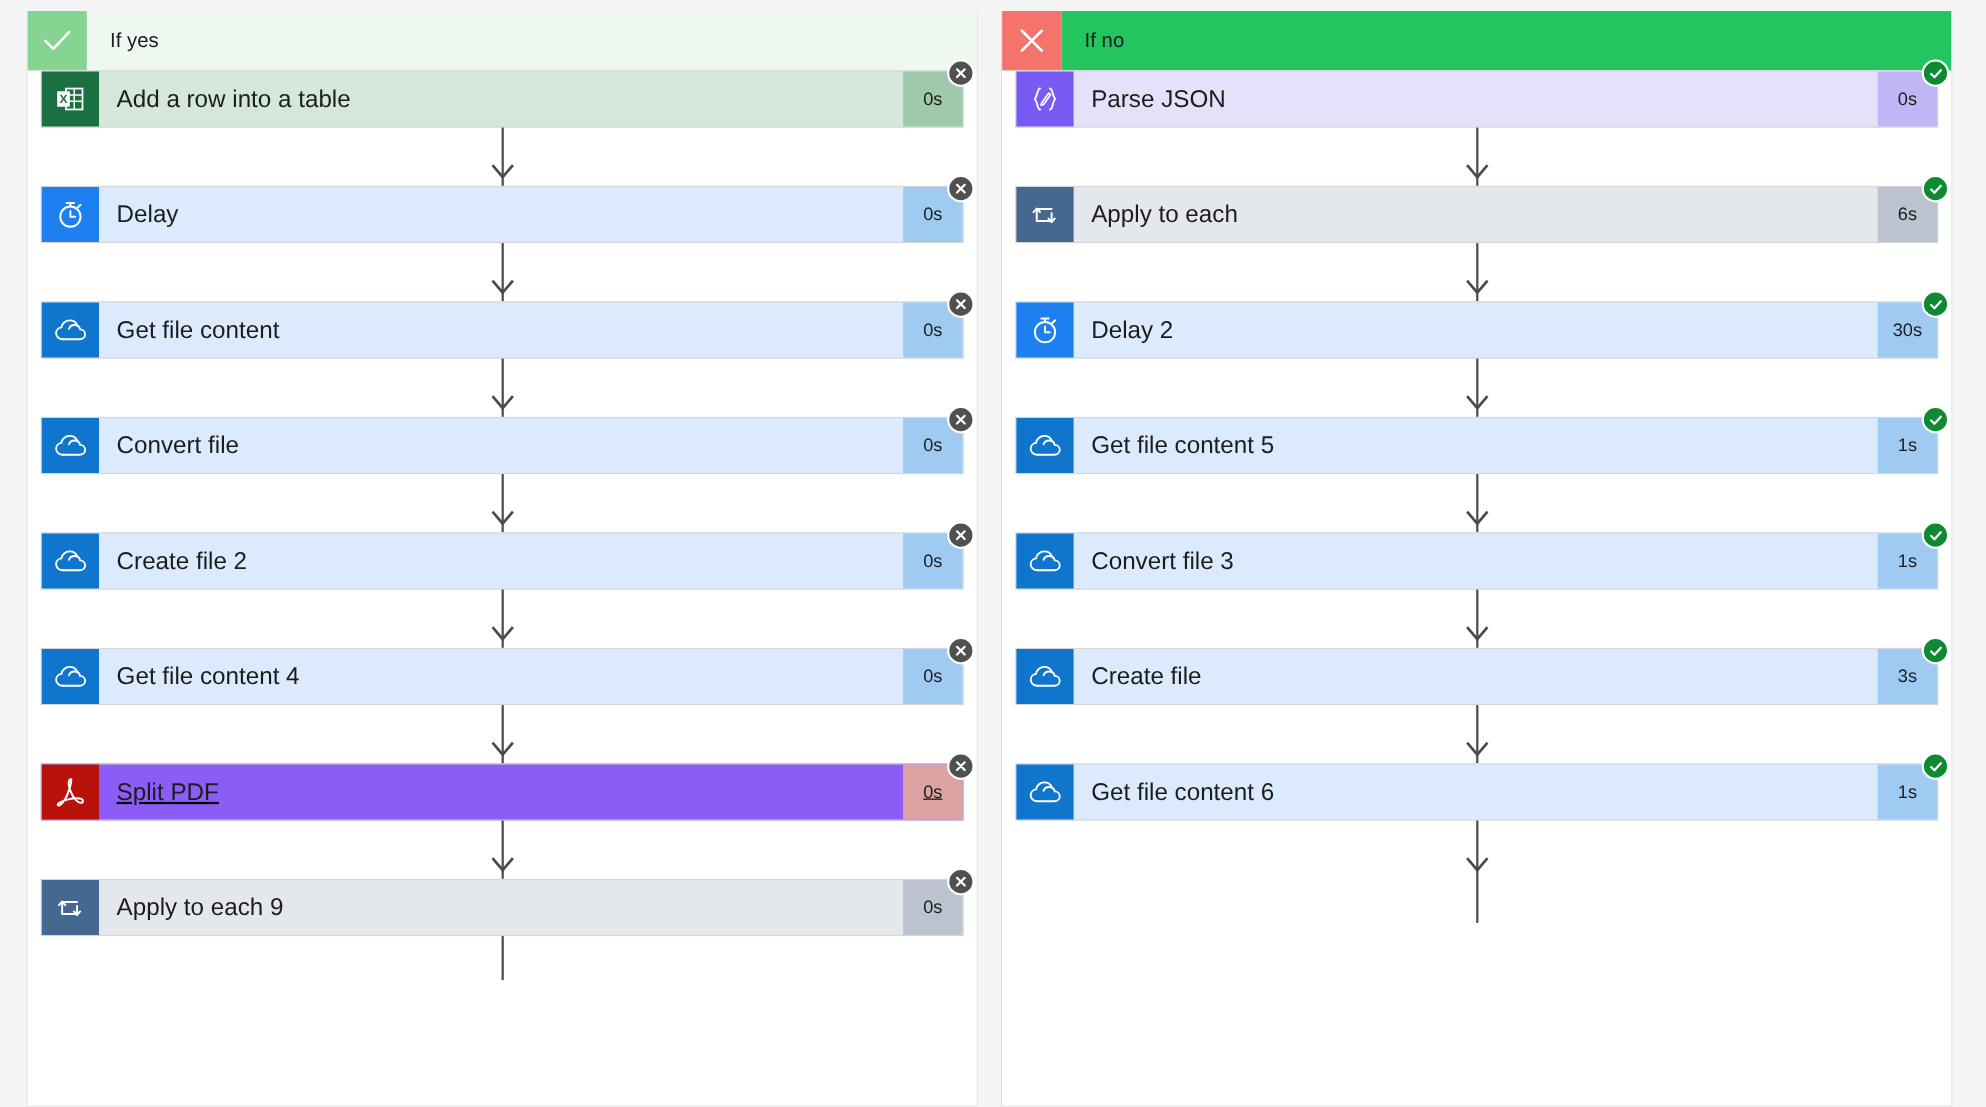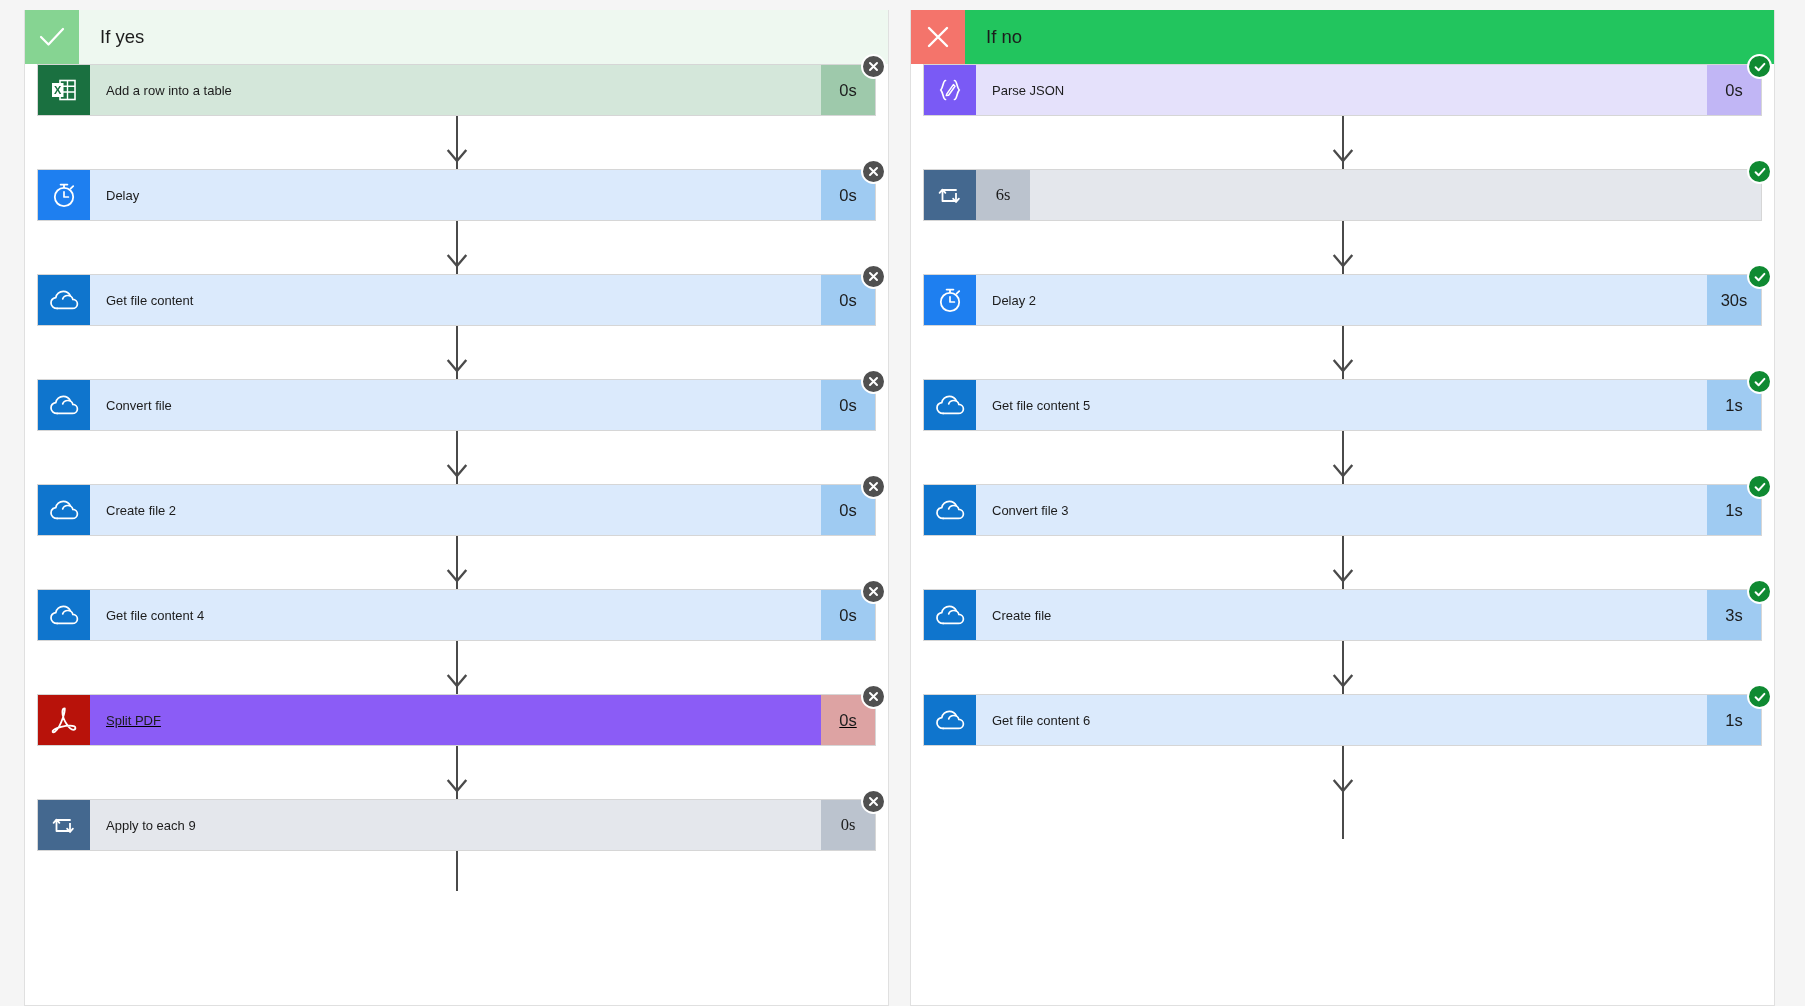--- a/index.html
+++ b/index.html
@@ -69,21 +69,21 @@
     background: #dbeafc;
   }
   .card-icon {
     width: 52px; flex: 0 0 52px;
     display: flex; align-items: center; justify-content: center;
   }
   .card-title {
     flex: 1;
     display: flex; align-items: center;
     padding-left: 16px;
-    font-size: 13px;
+    font-size: 22px;
     color: #1c1c1c;
     white-space: nowrap;
     overflow: hidden;
   }
   .card-dur {
     width: 54px; flex: 0 0 54px;
     display: flex; align-items: center; justify-content: center;
     font-size: 16.5px;
     color: #1c1c1c;
   }
@@ -99,21 +99,21 @@
 
   .c-delay   { background: #dbeafc; }
   .c-delay   .card-dur { background: #9fcbf2; }
   .c-delay   .card-icon { background: #1e7ff0; }
 
   .c-pdf     { background: #8b5cf6; text-decoration: underline; }
   .c-pdf     .card-dur { background: #dda3a3; }
   .c-pdf     .card-icon { background: #b8120a; }
 
   .c-loop    { background: #e4e7ec; }
-  .c-loop    .card-dur { background: #bbc3ce; font-family: Liberation Serif, serif; }
+  .c-loop    .card-dur { background: #bbc3ce; }
   .c-loop    .card-icon { background: #44688f; }
 
   .c-json    { background: #e5e1fb; }
   .c-json    .card-dur { background: #c1b6f5; }
   .c-json    .card-icon { background: #7a5af5; }
 
   
   .badge {
     position: absolute;
     top: -11px; right: -11px;
@@ -424,20 +424,21 @@
         <div class="step-wrap">
           <div class="card c-loop">
          <div class="card-icon">
            <svg width="30" height="30" viewBox="0 0 30 30">
         <path d="M7.5 10 V21 H21 V13" fill="none" stroke="#ffffff" stroke-width="1.8" stroke-linejoin="round"></path>
         <path d="M7.5 10 H21" stroke="#ffffff" stroke-width="1.8" stroke-linecap="round"></path>
         <path d="M4.6 12.9 L7.5 9.6 L10.4 12.9" fill="none" stroke="#ffffff" stroke-width="1.8" stroke-linejoin="round" stroke-linecap="round"></path>
         <path d="M18.1 18.6 L21 22 L23.9 18.6" fill="none" stroke="#ffffff" stroke-width="1.8" stroke-linejoin="round" stroke-linecap="round"></path>
               </svg>
          </div>
+         <div class="card-title">Apply to each</div>
          <div class="card-dur">6s</div>
          <div class="badge ok">
            <svg width="14" height="14" viewBox="0 0 14 14">
         <path d="M2.6 7.2 L5.6 10.2 L11.4 3.9" fill="none" stroke="#ffffff" stroke-width="2" stroke-linecap="round" stroke-linejoin="round"></path>
               </svg>
          </div>
        </div>
         </div>
         <div class="connector">
           <div class="conn-line"></div>

